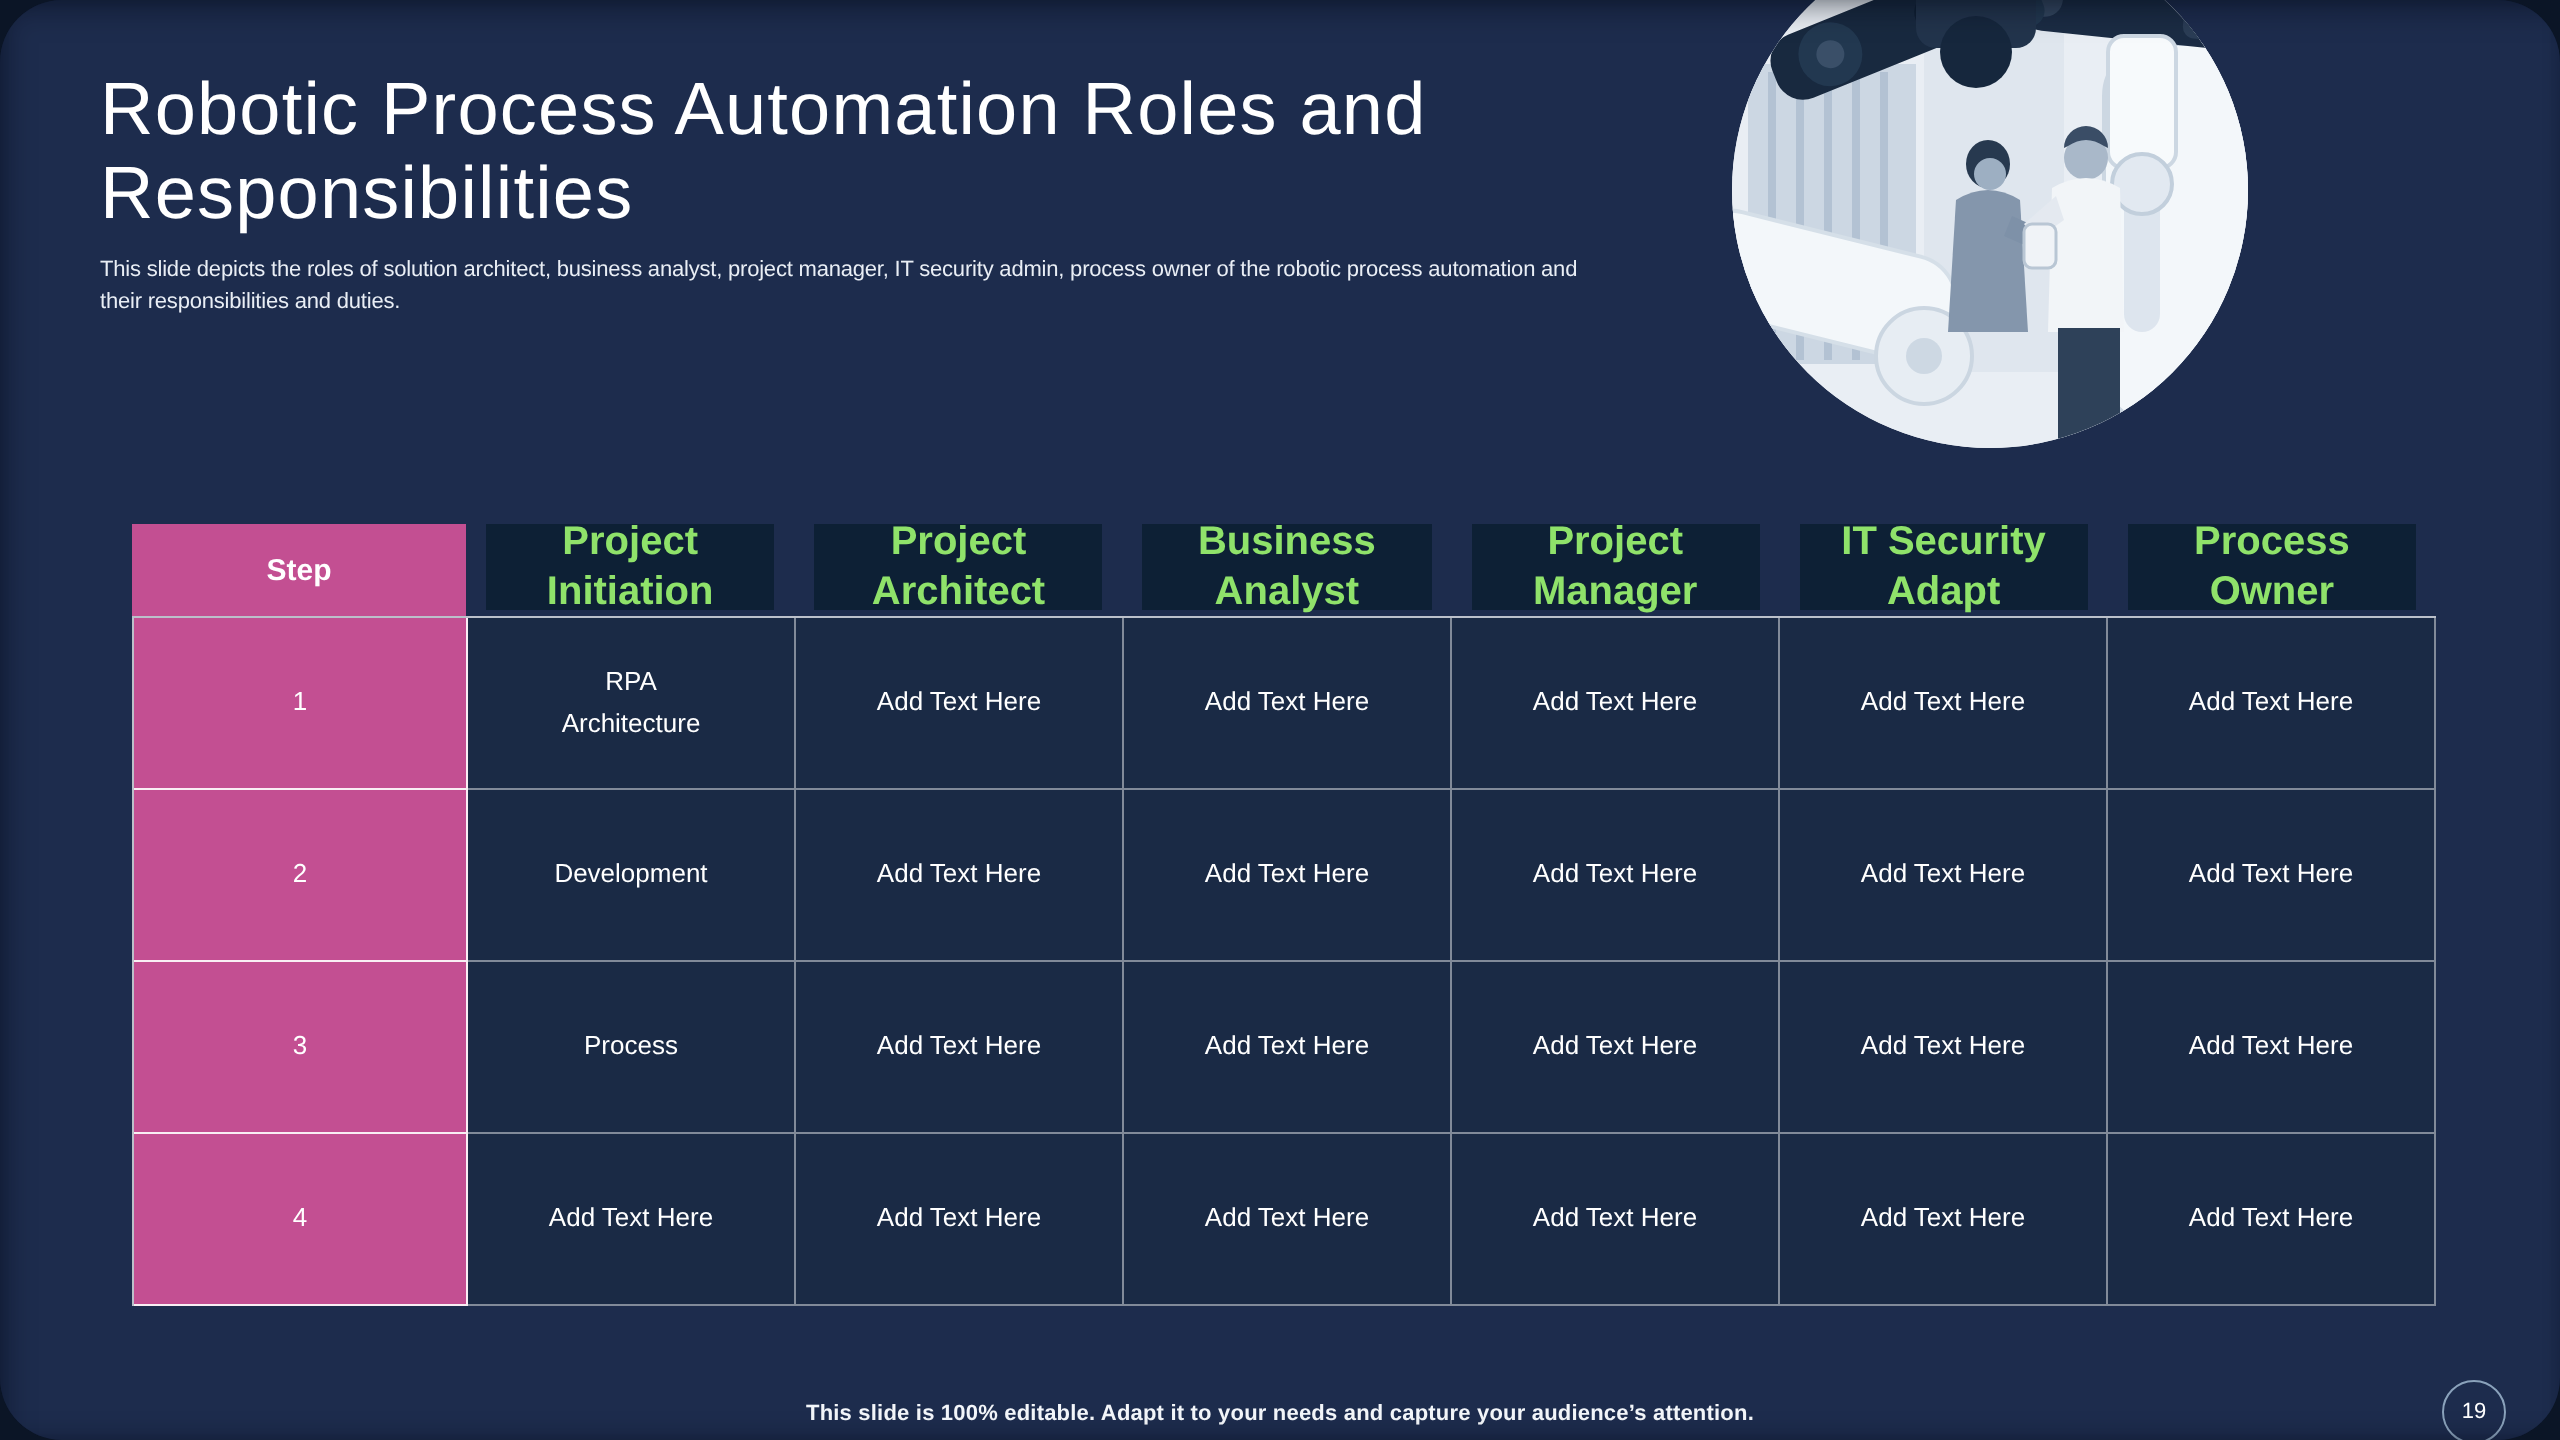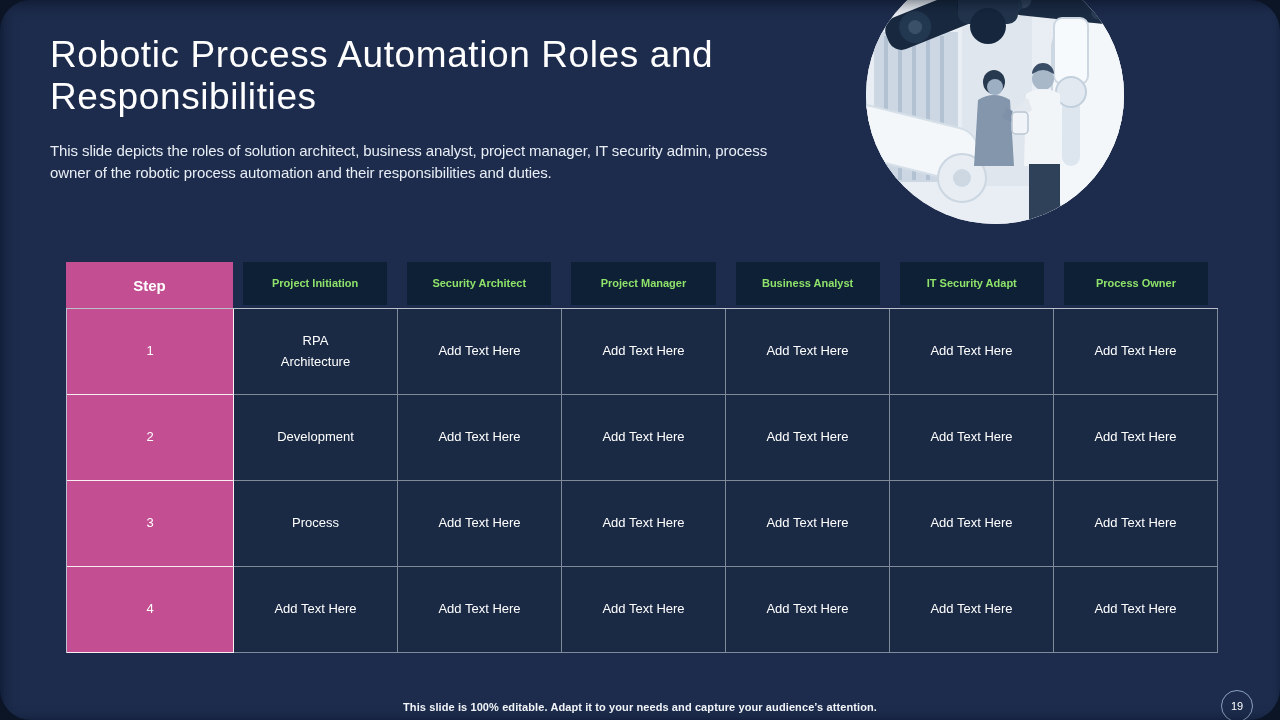--- a/index.html
+++ b/index.html
@@ -15,40 +15,40 @@
     box-shadow: inset 14px 16px 16px -14px rgba(2,6,18,0.6),
                 inset 0 -10px 14px -12px rgba(2,6,18,0.55),
                 inset -6px 0 10px -8px rgba(2,6,18,0.4);
   }
   .title {
     position:absolute; left:50px; top:34px; width:790px;
     font-size:37px; line-height:1.14; font-weight:400;
     color:#ffffff; letter-spacing:0.6px;
   }
   .subtitle {
-    position:absolute; left:50px; top:140px; width:760px;
-    font-size:15px; line-height:1.45; color:#e9eef5; letter-spacing:-0.1px;
+    position:absolute; left:50px; top:128px; width:760px;
+    font-size:11px; line-height:1.45; color:#e9eef5; letter-spacing:-0.1px;
   }
   .hero {
     position:absolute; left:866px; top:-34px; width:258px; height:258px;
     border-radius:50%; overflow:hidden; background:#e9eef4;
   }
   .hero svg { display:block; width:100%; height:100%; }
 
   .rpa-table { position:absolute; left:66px; top:262px; width:1152px; }
   .thead { display:flex; height:46px; }
   .th-step {
     width:167px; background:#c34f92; color:#ffffff;
     font-weight:700; font-size:15px;
     display:flex; align-items:center; justify-content:center;
   }
   .th { flex:1; display:flex; align-items:flex-start; }
   .chip {
     flex:1; margin:0 10px; height:43px; background:#0d2035;
-    color:#8fe26a; font-weight:700; font-size:11px; line-height:1.25;
+    color:#8fe26a; font-weight:700; font-size:20px; line-height:1.25;
     display:flex; align-items:center; justify-content:center;
     text-align:center; padding:0 18px;
   }
   .tbody {
     display:grid; grid-template-columns:167px repeat(6, 1fr);
     border-top:1px solid rgba(255,255,255,0.7);
     border-left:1px solid rgba(255,255,255,0.7);
   }
   .cell {
     height:86px; background:#1a2a45; color:#ffffff; font-size:13px;
@@ -137,27 +137,27 @@
     </svg>
   </div>
 
   <div class="rpa-table">
     <div class="thead">
       <div class="th-step">Step</div>
       <div class="th">
           <div class="chip">Project Initiation</div>
         </div>
       <div class="th">
-          <div class="chip">Security Architect</div>
+          <div class="chip">Project Architect</div>
+        </div>
+      <div class="th">
+          <div class="chip">Business Analyst</div>
         </div>
       <div class="th">
           <div class="chip">Project Manager</div>
-        </div>
-      <div class="th">
-          <div class="chip">Business Analyst</div>
         </div>
       <div class="th">
           <div class="chip">IT Security Adapt</div>
         </div>
       <div class="th">
           <div class="chip">Process Owner</div>
         </div>
     </div>
     <div class="tbody">
 

